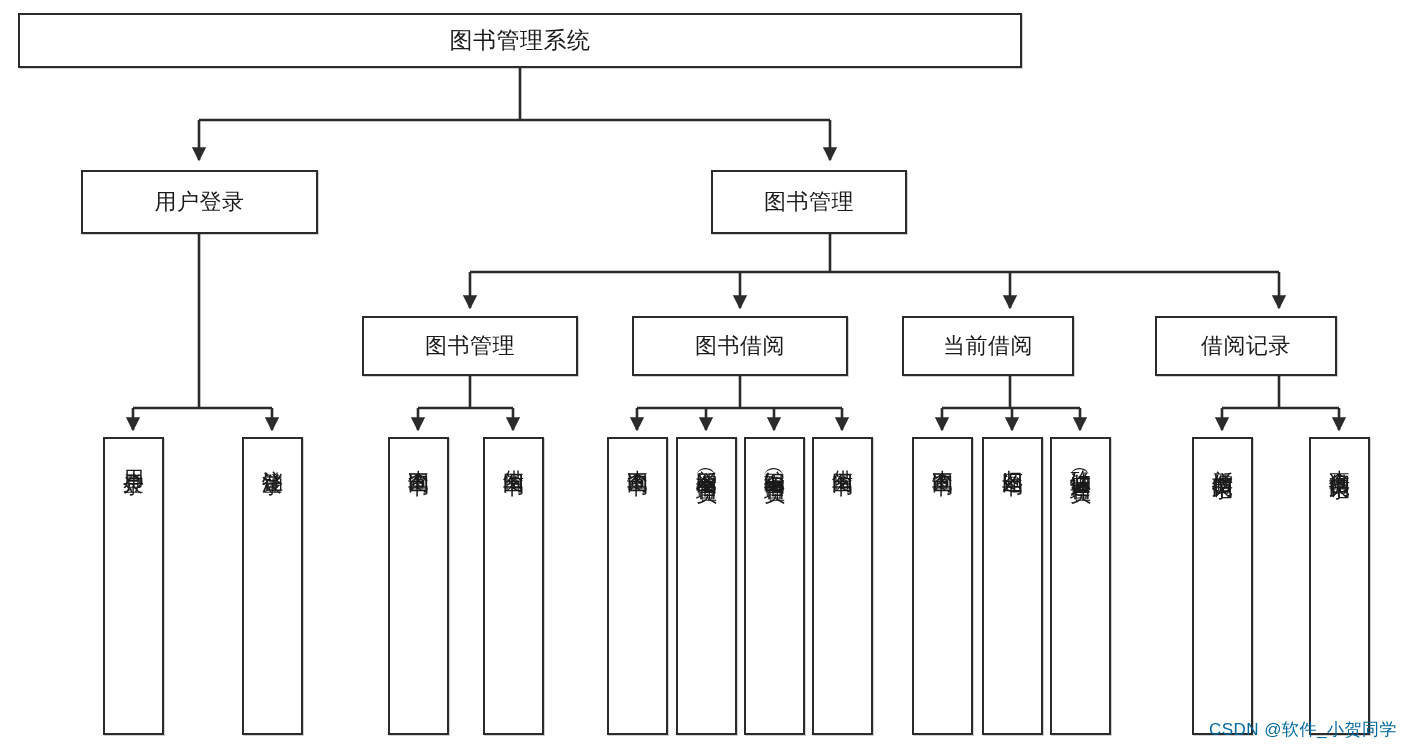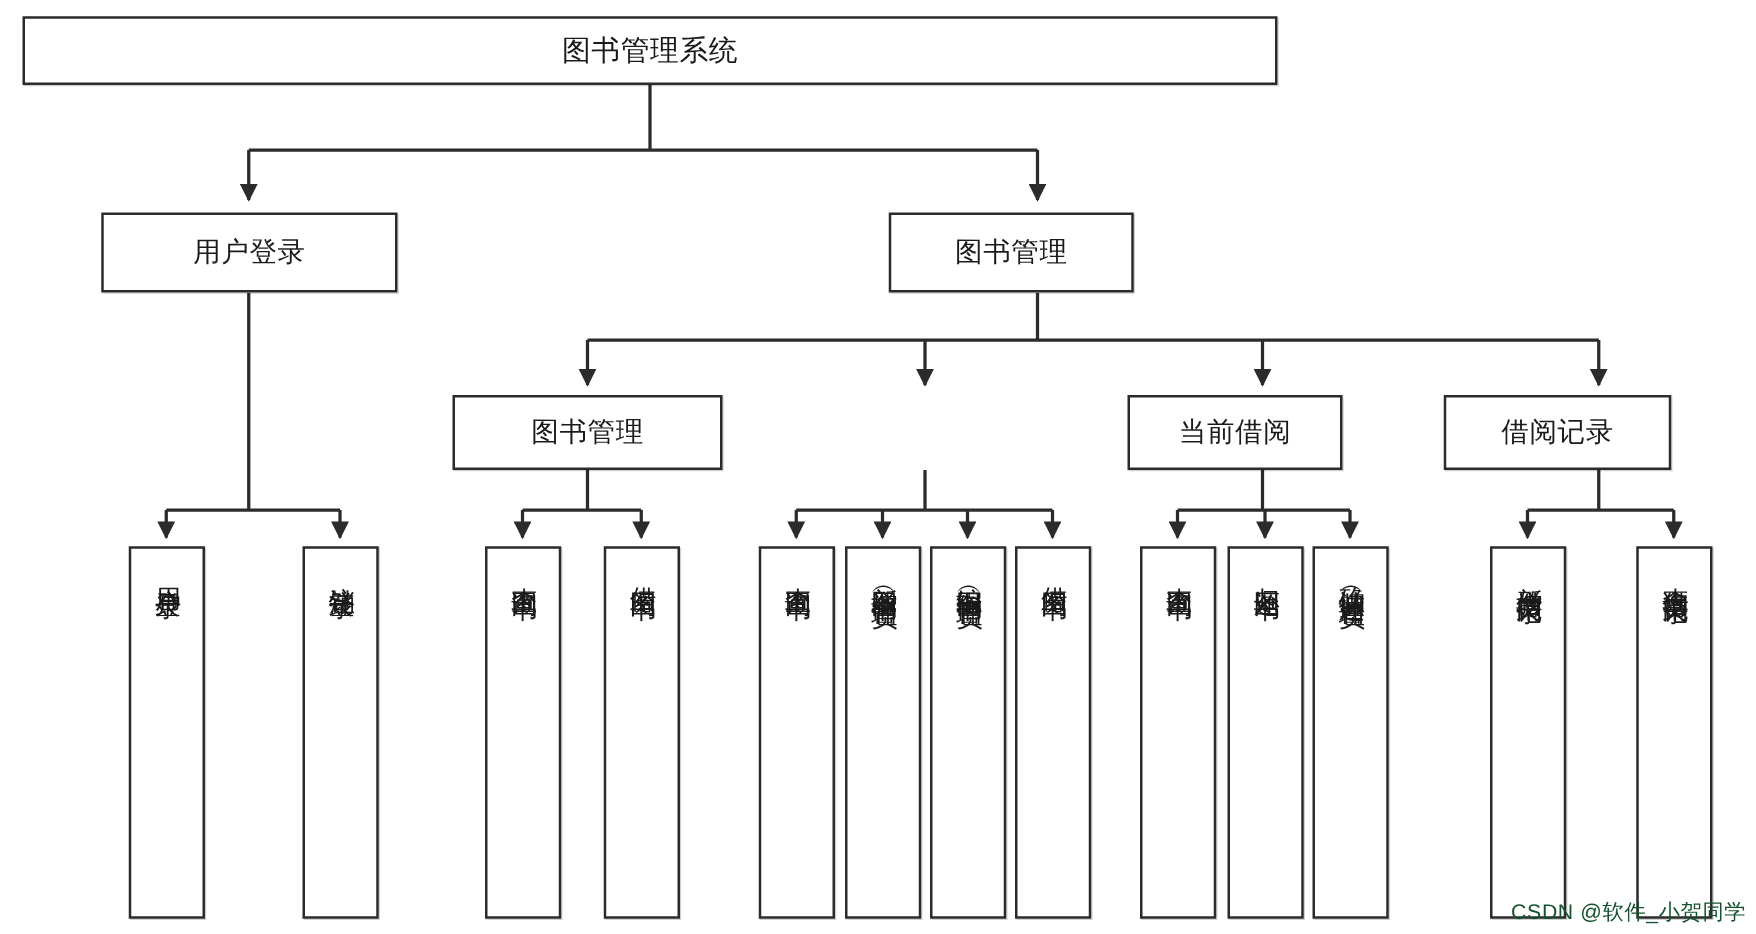--- a/index.html
+++ b/index.html
@@ -56,21 +56,21 @@
     font-size: 21px;
     line-height: 1.05;
     letter-spacing: 2px;
     white-space: nowrap;
   }
   #watermark {
     position: absolute;
     right: 8px;
     bottom: 6px;
     font-size: 17px;
-    color: #14532d;
+    color: #0369a1;
     font-family: "Liberation Sans", "DejaVu Sans", sans-serif;
     white-space: nowrap;
     letter-spacing: 0.5px;
     pointer-events: none;
   }
 </style>
 </head>
 <body>
 
 <div id="canvas">
@@ -132,20 +132,23 @@
   <div class="node horiz" style="left:81px; top:170px; width:237px; height:64px;">
     <span class="label">用户登录</span>
   </div>
   <div class="node horiz" style="left:711px; top:170px; width:196px; height:64px;">
     <span class="label">图书管理</span>
   </div>
 
   <div class="node horiz" style="left:362px; top:316px; width:216px; height:60px;">
     <span class="label">图书管理</span>
   </div>
+  <div class="node horiz" style="left:632px; top:316px; width:216px; height:60px;">
+    <span class="label">图书借阅</span>
+  </div>
   <div class="node horiz" style="left:902px; top:316px; width:172px; height:60px;">
     <span class="label">当前借阅</span>
   </div>
   <div class="node horiz" style="left:1155px; top:316px; width:182px; height:60px;">
     <span class="label">借阅记录</span>
   </div>
 
   <div class="node vert" style="left:103px; top:437px; width:61px; height:298px;">
     <span class="label">用户登录</span>
   </div>

